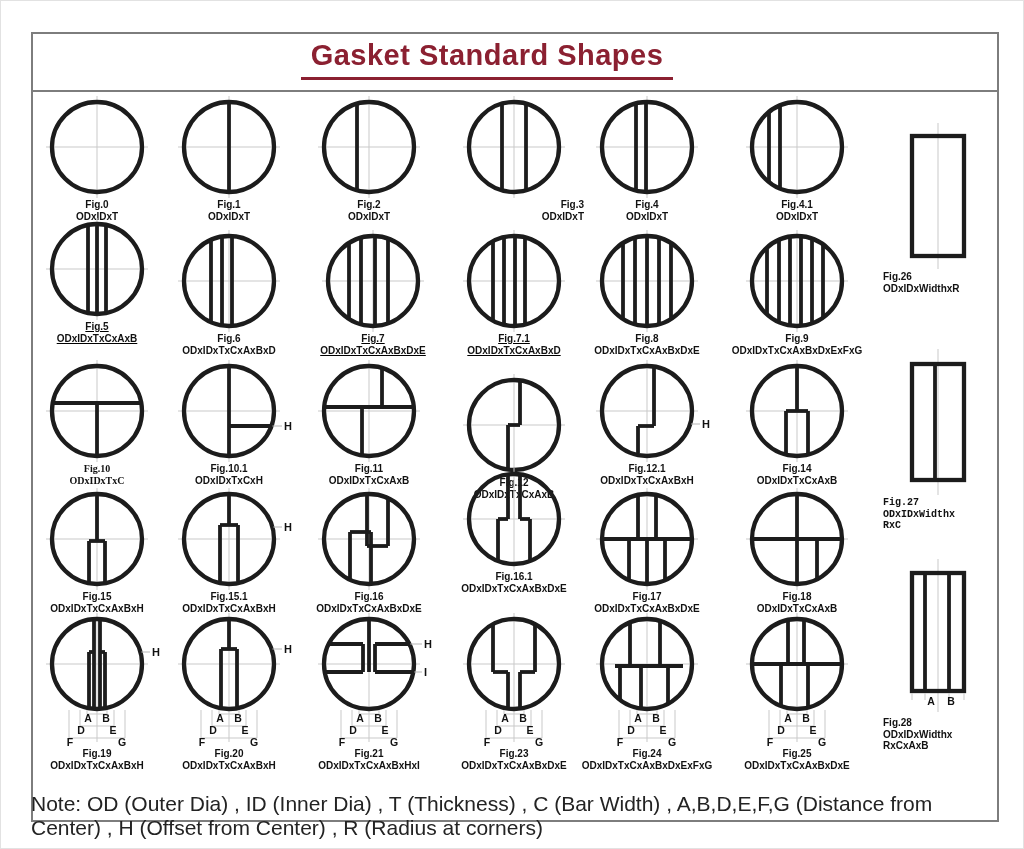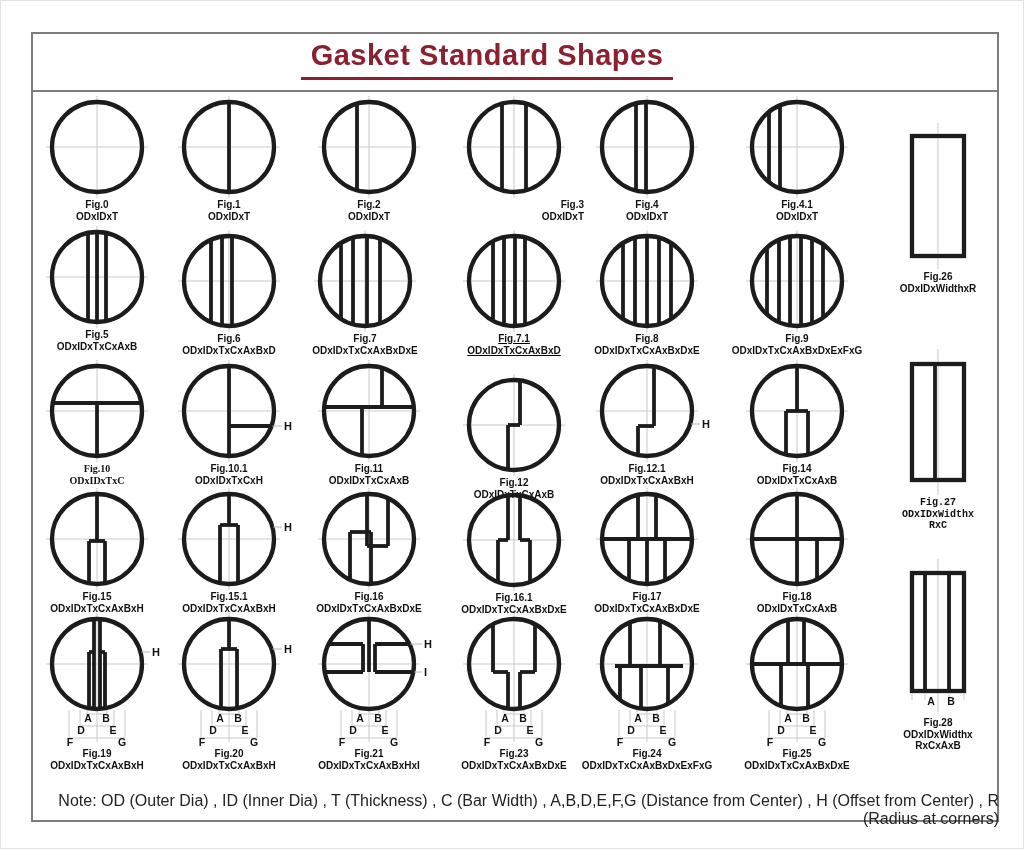--- a/index.html
+++ b/index.html
@@ -4,25 +4,25 @@
 <style>
   html,body{margin:0;padding:0;background:#fff;}
   .page{position:relative;width:1024px;height:849px;background:#fff;overflow:hidden;
         font-family:"Liberation Sans",sans-serif;box-sizing:border-box;border:1px solid #e2e2e2;}
   .frame{position:absolute;left:30px;top:31px;width:968px;height:790px;border:2px solid #7d7d7d;box-sizing:border-box;}
   .title-divider{position:absolute;left:30px;top:89px;width:968px;height:0;border-top:2px solid #7d7d7d;}
   .title-bar{position:absolute;left:30px;top:38px;width:912px;text-align:center;}
   .title-bar .title{display:inline-block;font-size:29px;font-weight:bold;letter-spacing:.5px;
         color:#8b2031;padding:0 10px 5px 10px;border-bottom:3px solid #8b2031;}
   .cell{position:absolute;width:140px;text-align:center;}
-  .sidecell{position:absolute;width:110px;text-align:center;}
+  .sidecell{position:absolute;width:110px;}
   .cell svg,.sidecell svg{display:block;}
   .figcap{font-size:10px;line-height:11.5px;font-weight:bold;color:#111;white-space:nowrap;}
-  .note{position:absolute;left:30px;top:791px;width:968px;text-align:right;
-        font-size:16px;color:#232323;}
+  .note{position:absolute;left:30px;top:791px;width:968px;text-align:left;
+        font-size:21px;color:#232323;}
   .shape{stroke:#1c1c1c;stroke-width:4.3;fill:none;}
   line.bar{stroke:#1c1c1c;stroke-width:3.8;}
   line.hair{stroke:#c9c9c9;stroke-width:1;}
   line.hair2{stroke:#b5b5b5;stroke-width:1;}
   text.dimtext{font-family:"Liberation Sans",sans-serif;font-size:10.5px;font-weight:bold;fill:#111;text-anchor:middle;}
   text.anntext{font-family:"Liberation Sans",sans-serif;font-size:11px;font-weight:bold;fill:#111;text-anchor:start;}
 </style>
 </head>
 <body>
 
@@ -100,21 +100,21 @@
           <line x1="0" y1="-51" x2="0" y2="51" class="hair"></line>
           <circle cx="0" cy="0" r="45" class="shape"></circle>
           <line x1="-28" y1="-35.2" x2="-28" y2="35.2" class="bar"></line>
           <line x1="-17" y1="-41.7" x2="-17" y2="41.7" class="bar"></line>
         </svg>
         <div class="figcap">
           <div>Fig.4.1</div>
           <div>ODxIDxT</div>
         </div>
       </div>
-      <div class="cell" style="left: 26px; top: 224px;">
+      <div class="cell" style="left: 26px; top: 216px; text-decoration: underline;">
         <svg width="140" height="104" viewBox="-70 -52 140 104">
           <line x1="-51" y1="0" x2="51" y2="0" class="hair"></line>
           <line x1="0" y1="-51" x2="0" y2="51" class="hair"></line>
           <circle cx="0" cy="0" r="45" class="shape"></circle>
           <line x1="-9" y1="-44.1" x2="-9" y2="44.1" class="bar"></line>
           <line x1="0" y1="-45" x2="0" y2="45" class="bar"></line>
           <line x1="9" y1="-44.1" x2="9" y2="44.1" class="bar"></line>
         </svg>
         <div class="figcap">
           <div>Fig.5</div>
@@ -128,21 +128,21 @@
           <circle cx="0" cy="0" r="45" class="shape"></circle>
           <line x1="-18" y1="-41.2" x2="-18" y2="41.2" class="bar"></line>
           <line x1="-7" y1="-44.5" x2="-7" y2="44.5" class="bar"></line>
           <line x1="3" y1="-44.9" x2="3" y2="44.9" class="bar"></line>
         </svg>
         <div class="figcap">
           <div>Fig.6</div>
           <div>ODxIDxTxCxAxBxD</div>
         </div>
       </div>
-      <div class="cell" style="left: 294px; top: 228px;">
+      <div class="cell" style="left: 302px; top: 228px; text-decoration: underline;">
         <svg width="140" height="104" viewBox="-70 -52 140 104">
           <line x1="-51" y1="0" x2="51" y2="0" class="hair"></line>
           <line x1="0" y1="-51" x2="0" y2="51" class="hair"></line>
           <circle cx="0" cy="0" r="45" class="shape"></circle>
           <line x1="-24" y1="-38.1" x2="-24" y2="38.1" class="bar"></line>
           <line x1="-12" y1="-43.4" x2="-12" y2="43.4" class="bar"></line>
           <line x1="2" y1="-45" x2="2" y2="45" class="bar"></line>
           <line x1="15" y1="-42.4" x2="15" y2="42.4" class="bar"></line>
         </svg>
         <div class="figcap">
@@ -327,21 +327,21 @@
           <line x1="-2" y1="7" x2="19" y2="7" class="bar"></line>
           <line x1="-19" y1="-7" x2="-19" y2="40.8" class="bar"></line>
           <line x1="2" y1="-7" x2="2" y2="45" class="bar"></line>
           <line x1="-19" y1="-7" x2="2" y2="-7" class="bar"></line>
         </svg>
         <div class="figcap">
           <div>Fig.16</div>
           <div>ODxIDxTxCxAxBxDxE</div>
         </div>
       </div>
-      <div class="cell" style="left: 443px; top: 487px;">
+      <div class="cell" style="left: 443px; top: 466px;">
         <svg width="140" height="104" viewBox="-70 -52 140 104">
           <line x1="-51" y1="0" x2="51" y2="0" class="hair"></line>
           <line x1="0" y1="-51" x2="0" y2="51" class="hair"></line>
           <circle cx="0" cy="0" r="45" class="shape"></circle>
           <line x1="-6" y1="-44.6" x2="-6" y2="0" class="bar"></line>
           <line x1="6" y1="-44.6" x2="6" y2="0" class="bar"></line>
           <line x1="-16" y1="0" x2="-16" y2="42.1" class="bar"></line>
           <line x1="16" y1="0" x2="16" y2="42.1" class="bar"></line>
           <line x1="-16" y1="0" x2="-6" y2="0" class="bar"></line>
           <line x1="6" y1="0" x2="16" y2="0" class="bar"></line>

